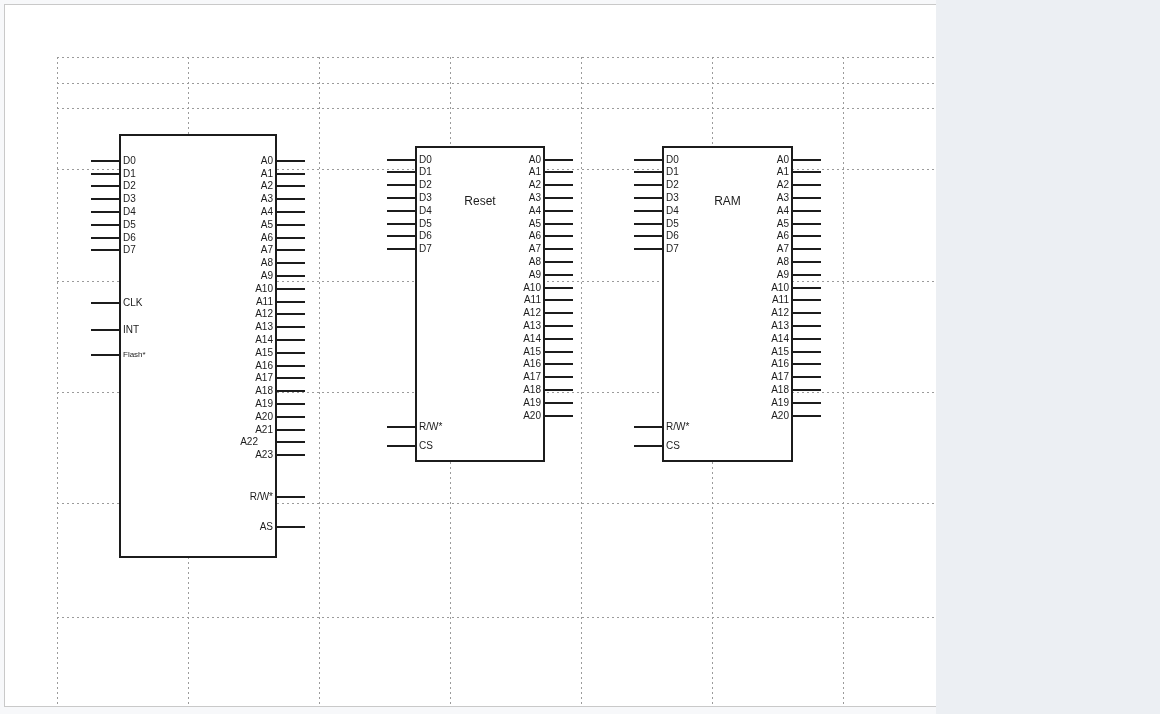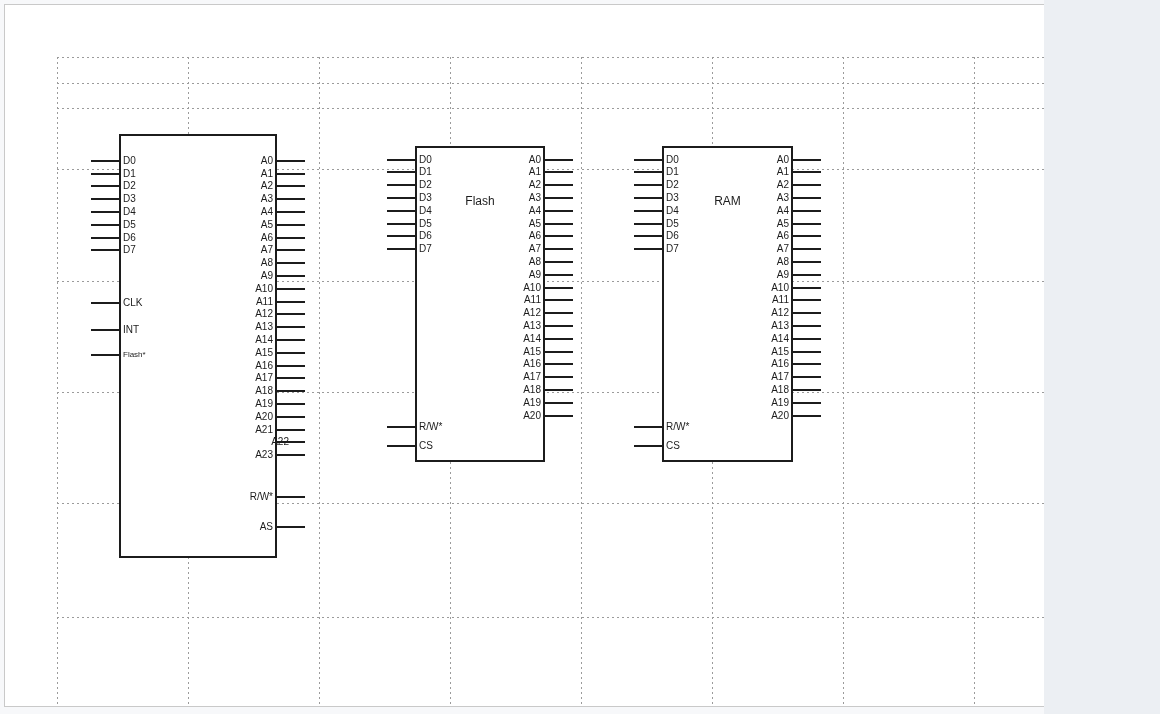--- a/index.html
+++ b/index.html
@@ -2,21 +2,21 @@
 <html style="--grid: #9b9b9b; --line: #1c1c1c;"><head>
 <meta charset="utf-8">
 <style>
   html,body{margin:0;padding:0;}
   body{
     font-family:"Liberation Sans", sans-serif;
     background:#eceff3;
   }
   .screen{
     position:relative;
-    width:1044px;height:714px;
+    width:936px;height:714px;
     background:#f7f8fa;
     overflow:hidden;
   }
   .page{
     position:absolute;
     left:4px;top:4px;
     width:1148px;height:703px;
     background:#ffffff;
     border:1px solid #c9c9c9;
     box-sizing:border-box;
@@ -149,31 +149,31 @@
         <div class="pin-label right" style="top: 244.3px; right: 32px;">A17</div>
         <div class="pin-stub" style="top: 256.1px; width: 30px; left: 184px;"></div>
         <div class="pin-label right" style="top: 257.1px; right: 32px;">A18</div>
         <div class="pin-stub" style="top: 268.9px; width: 30px; left: 184px;"></div>
         <div class="pin-label right" style="top: 269.9px; right: 32px;">A19</div>
         <div class="pin-stub" style="top: 281.7px; width: 30px; left: 184px;"></div>
         <div class="pin-label right" style="top: 282.7px; right: 32px;">A20</div>
         <div class="pin-stub" style="top: 294.5px; width: 30px; left: 184px;"></div>
         <div class="pin-label right" style="top: 295.5px; right: 32px;">A21</div>
         <div class="pin-stub" style="top: 307.3px; width: 30px; left: 184px;"></div>
-        <div class="pin-label right" style="top: 308.3px; right: 16px;">A22</div>
+        <div class="pin-label right" style="top: 308.3px; right: 47px;">A22</div>
         <div class="pin-stub" style="top: 320.1px; width: 30px; left: 184px;"></div>
         <div class="pin-label right" style="top: 321.1px; right: 32px;">A23</div>
         <div class="pin-stub" style="top: 361.7px; width: 30px; left: 184px;"></div>
         <div class="pin-label right" style="top: 362.7px; right: 32px;">R/W*</div>
         <div class="pin-stub" style="top: 391.78px; width: 30px; left: 184px;"></div>
         <div class="pin-label right" style="top: 392.78px; right: 32px;">AS</div>
       </div>
       <div class="chip" style="left: 387px; top: 146px; width: 186px; height: 316px;">
         <div class="chip-box" style="left: 28px; top: 0px; width: 130px; height: 316px;"></div>
-        <div class="chip-title" style="top: 55px;">Flash</div>
+        <div class="chip-title" style="top: 55px;">Reset</div>
         <div class="pin-stub" style="top: 12.5px; width: 30px; left: 0px;"></div>
         <div class="pin-label" style="top: 13.5px; left: 32px;">D0</div>
         <div class="pin-stub" style="top: 25.3px; width: 30px; left: 0px;"></div>
         <div class="pin-label" style="top: 26.3px; left: 32px;">D1</div>
         <div class="pin-stub" style="top: 38.1px; width: 30px; left: 0px;"></div>
         <div class="pin-label" style="top: 39.1px; left: 32px;">D2</div>
         <div class="pin-stub" style="top: 50.9px; width: 30px; left: 0px;"></div>
         <div class="pin-label" style="top: 51.9px; left: 32px;">D3</div>
         <div class="pin-stub" style="top: 63.7px; width: 30px; left: 0px;"></div>
         <div class="pin-label" style="top: 64.7px; left: 32px;">D4</div>

